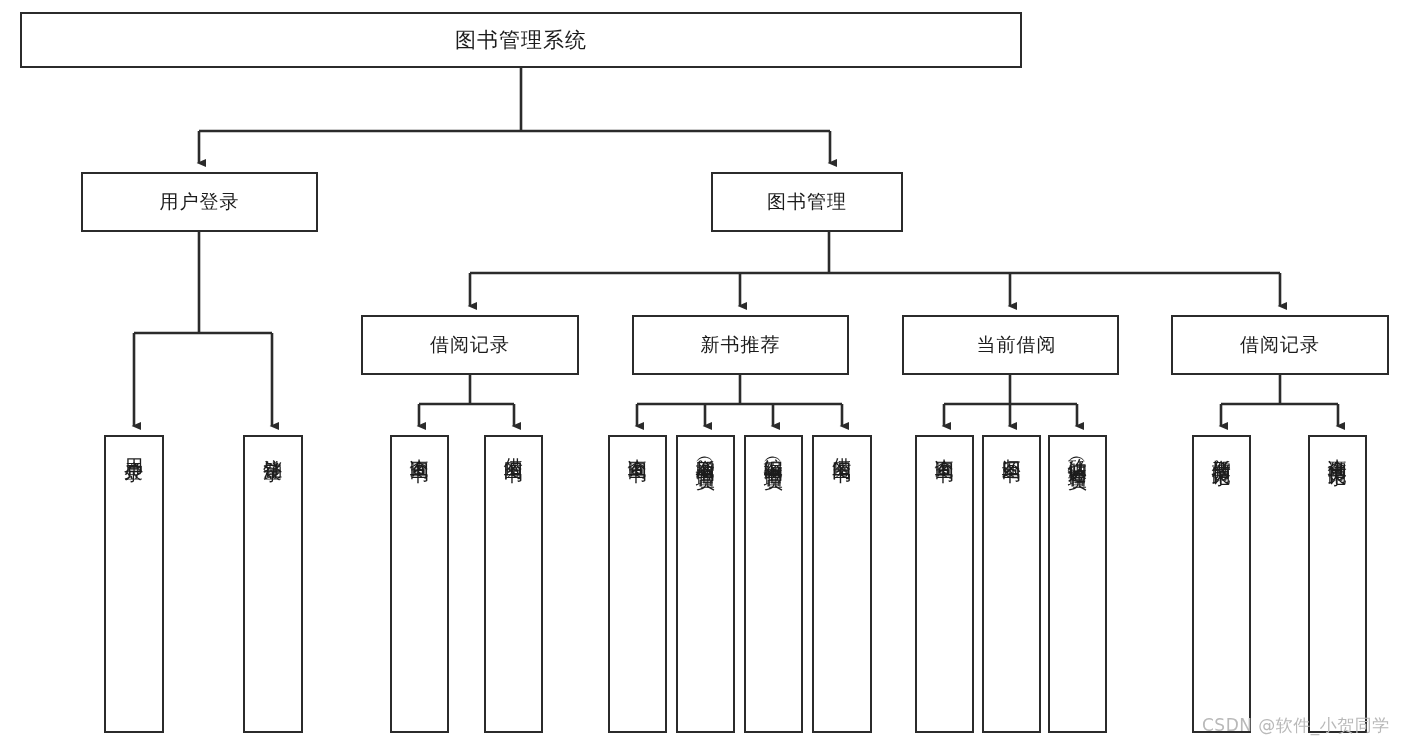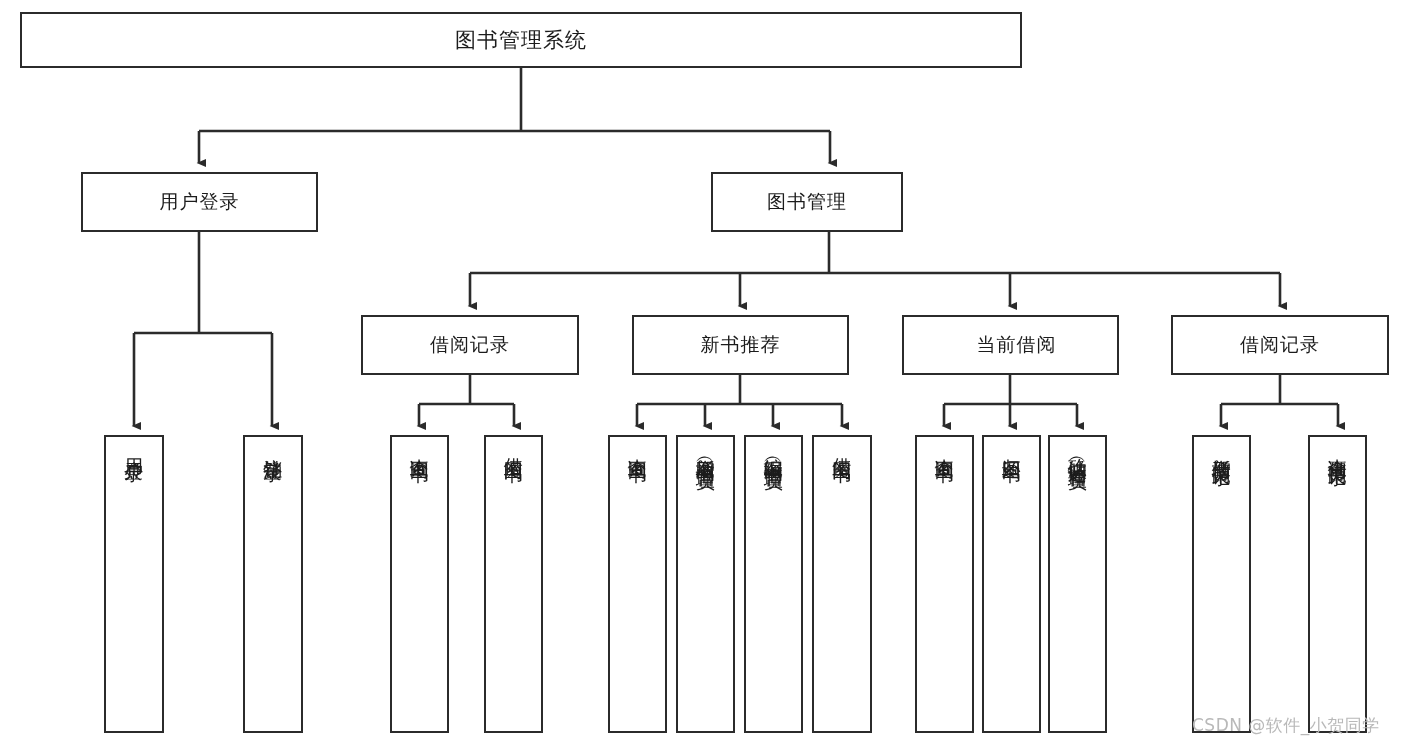--- a/index.html
+++ b/index.html
@@ -54,20 +54,21 @@
     letter-spacing: 1px;
   }
   #watermark {
     position: absolute;
     left: 1192px;
     top: 714px;
     font-size: 17px;
     color: #b9b9b9;
     white-space: nowrap;
     letter-spacing: 0.5px;
+    padding-left: 10px;
   }
 </style>
 </head>
 <body>
 
 <div id="canvas">
 
   <svg id="wires" viewBox="0 0 1405 747" xmlns="http://www.w3.org/2000/svg">
     <defs>
       <marker id="arrow" markerWidth="10" markerHeight="10" refX="4.6" refY="7" orient="auto" markerUnits="userSpaceOnUse">

